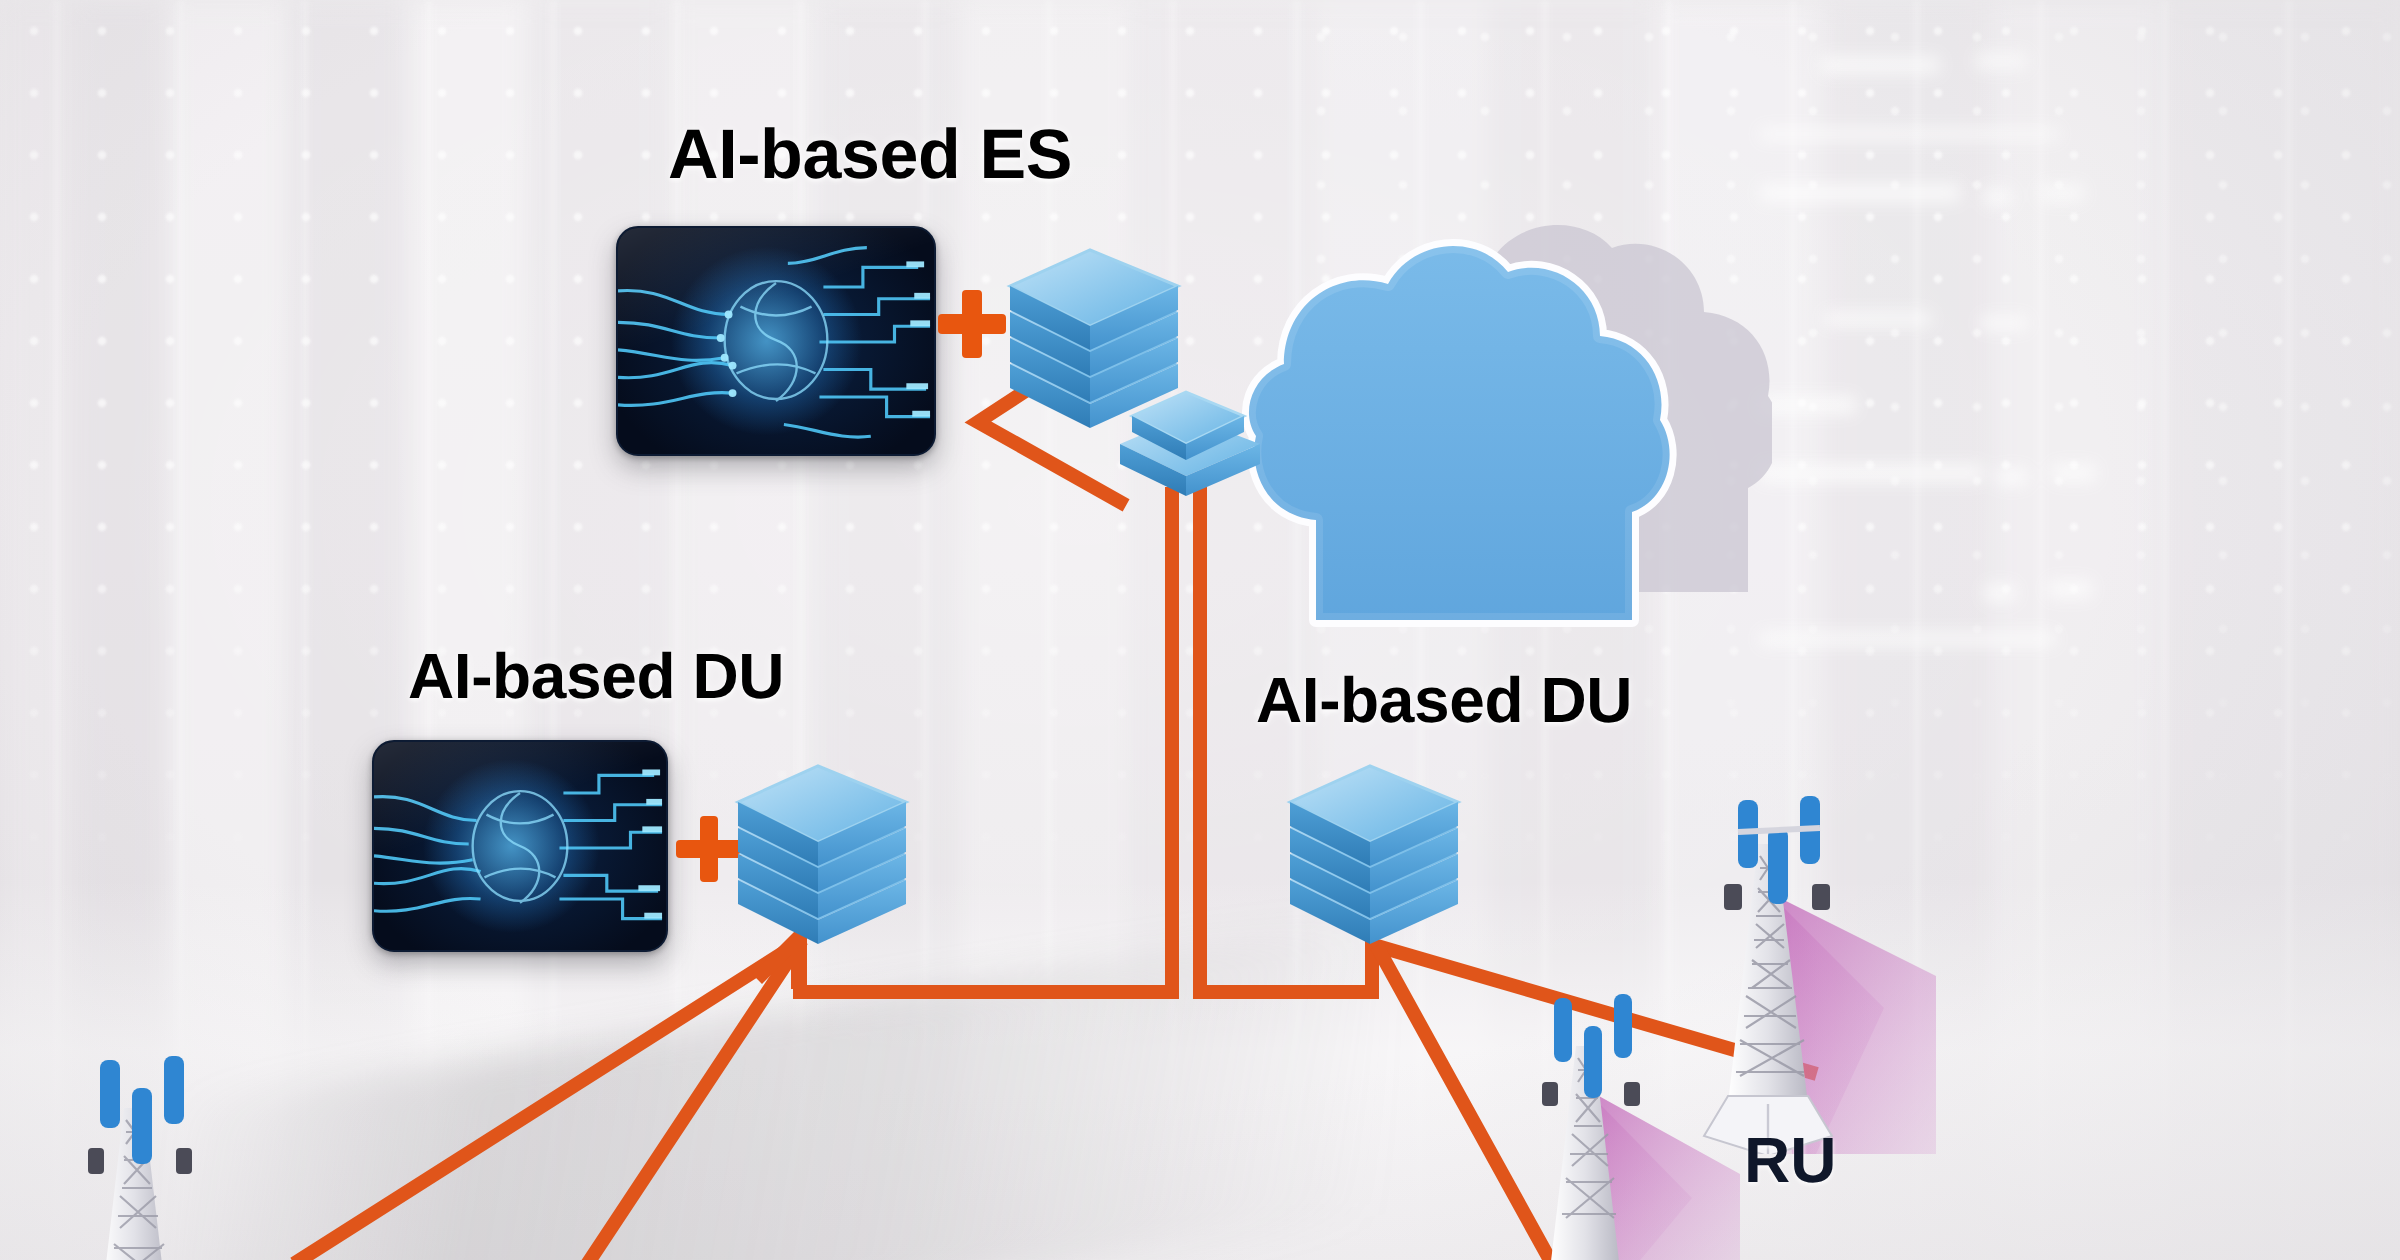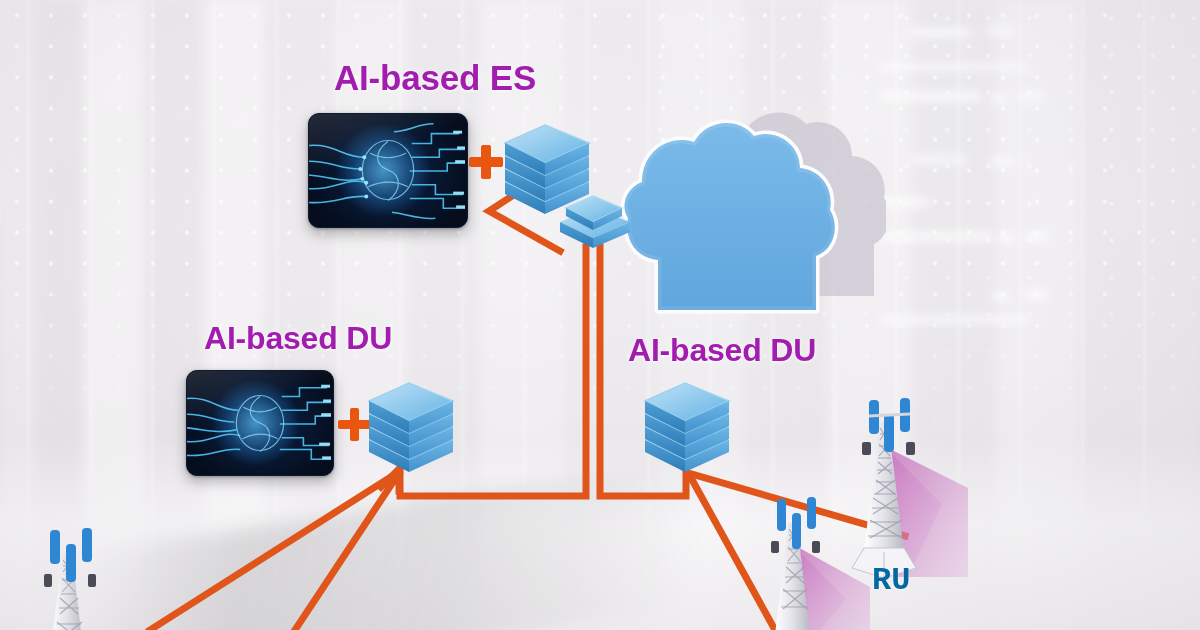--- a/index.html
+++ b/index.html
@@ -76,21 +76,21 @@
     background:radial-gradient(ellipse at 45% 40%, rgba(255,255,255,.25) 0%, rgba(255,255,255,0) 55%, rgba(205,202,206,.35) 100%);
   }
 
   
   .links{ position:absolute; inset:0; }
 
   
   .lbl{
     position:absolute;
     font-weight:bold;
-    color:#a21caf;
+    color:#000000;
     white-space:nowrap;
     letter-spacing:-.2px;
     text-shadow:0 1px 2px rgba(255,255,255,.85), 0 0 6px rgba(255,255,255,.6);
   }
 
   
   .chip{
     position:absolute;
     border-radius:11px;
     overflow:hidden;
@@ -115,21 +115,21 @@
   .plus::before,.plus::after{
     content:""; position:absolute; background:#e8560f; border-radius:2px;
   }
   .plus::before{ left:0; top:36%; width:100%; height:28%; }
   .plus::after{ top:0; left:36%; height:100%; width:28%; }
 
   
   .tower{ position:absolute; }
 
   
-  .ru-lbl{ position:absolute; font-weight:bold; color:#0369a1; text-shadow:0 1px 2px rgba(255,255,255,.9);font-family:Liberation Mono, monospace; }
+  .ru-lbl{ position:absolute; font-weight:bold; color:#0f172a; text-shadow:0 1px 2px rgba(255,255,255,.9); }
 </style>
 </head>
 <body>
 
 <div id="stage">
 
   <div class="bg-base"></div>
   <div class="bg-columns"></div>
   <div class="bg-vstripes"></div>
   <div class="bg-dots"></div>

